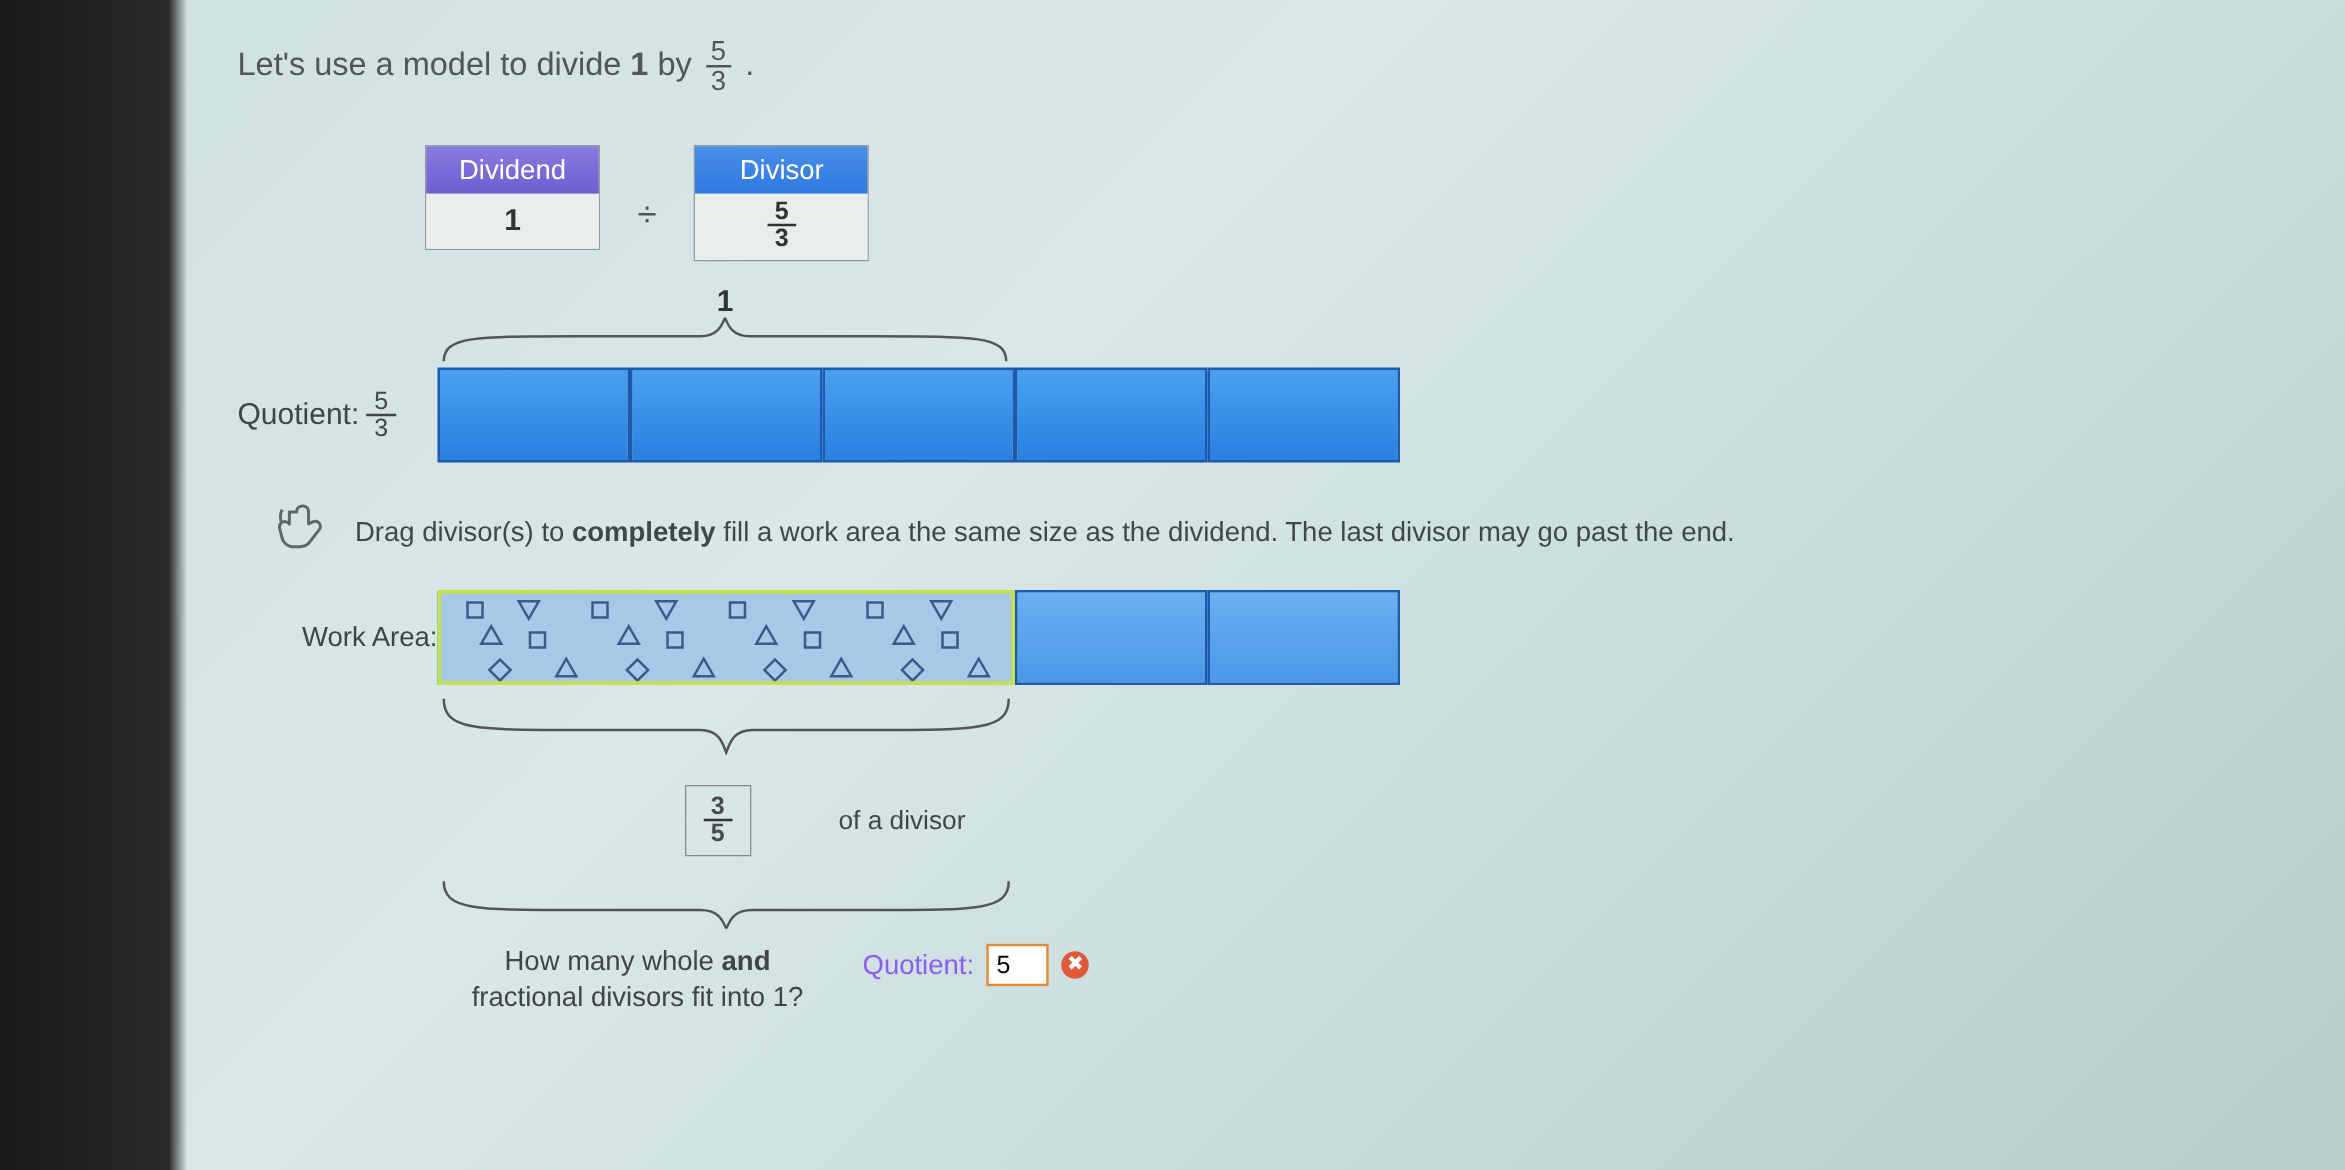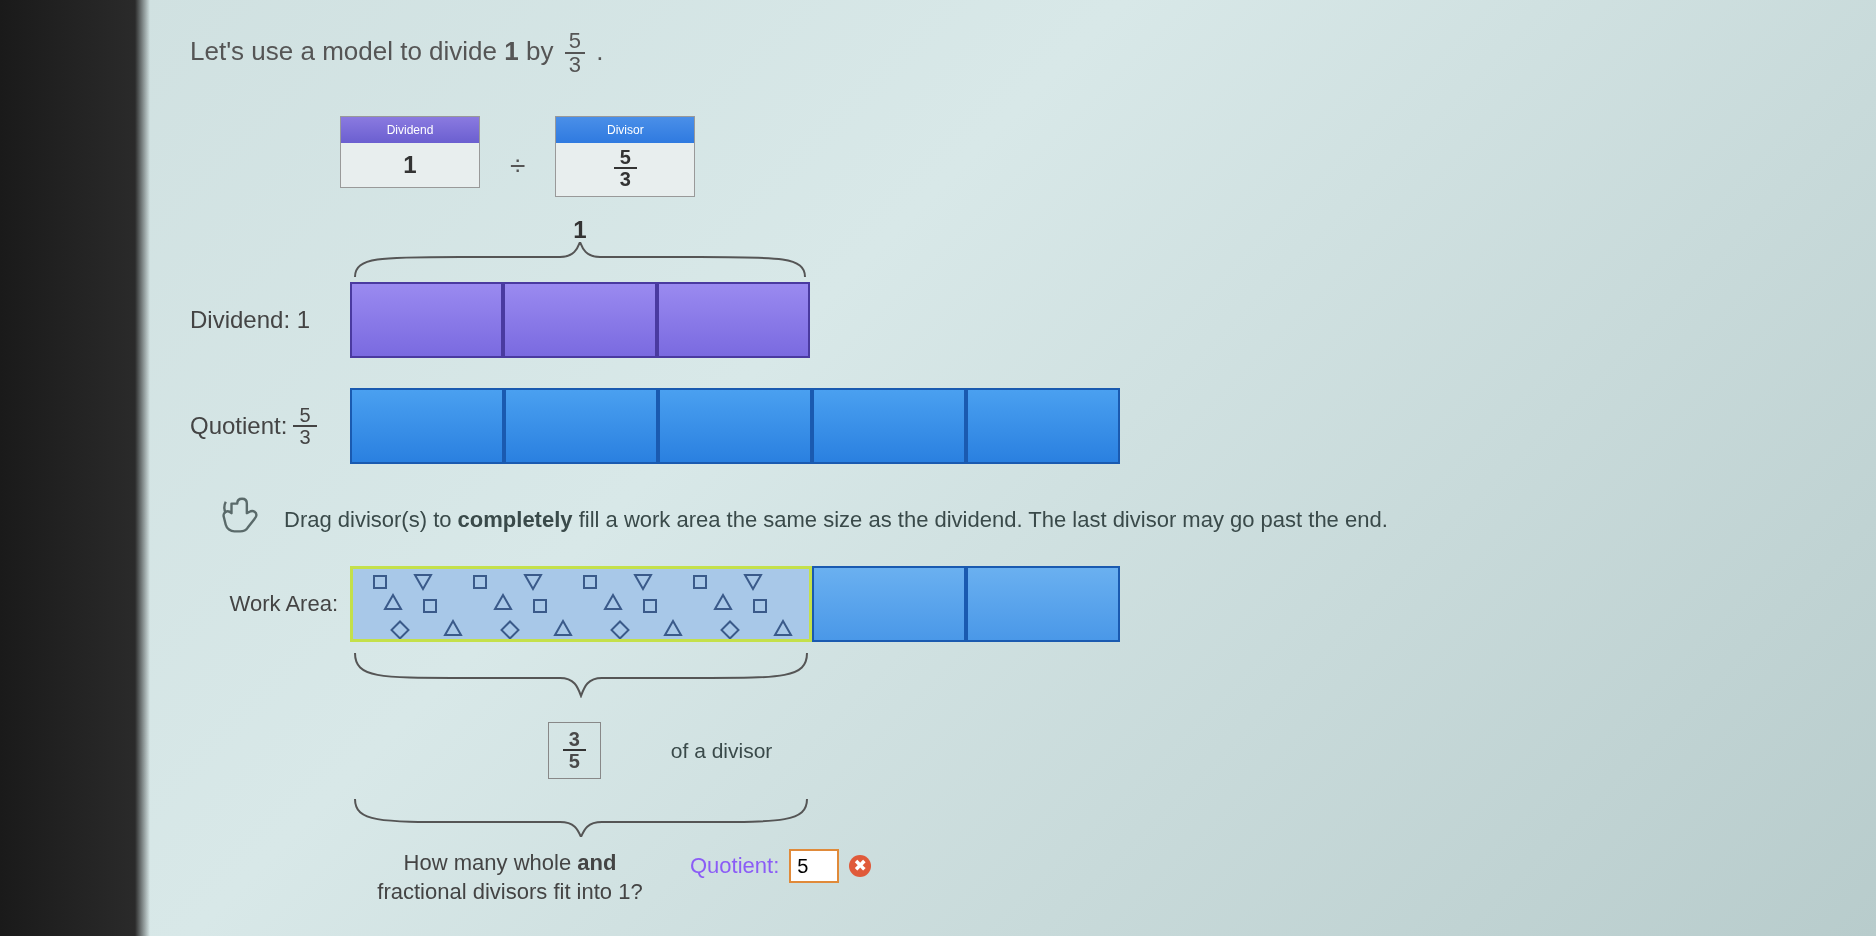--- a/index.html
+++ b/index.html
@@ -12,21 +12,21 @@
   
   .bezel { position: absolute; top: 0; left: 0; width: 150px; height: 100%; background: linear-gradient(90deg, #1a1a1a 0%, #2a2a2a 90%, rgba(0,0,0,0) 100%); }
   .content { position: absolute; top: 0; left: 170px; width: 1550px; padding: 30px 0 0 20px; color: #4a4a4a; }
   .instruction { font-size: 26px; color: #555; margin-bottom: 40px; }
   .instruction .frac { display: inline-block; vertical-align: middle; text-align: center; line-height: 1; font-size: 22px; margin: 0 4px; }
   .instruction .frac .n { display:block; border-bottom: 2px solid #555; padding: 0 4px; }
   .instruction .frac .d { display:block; padding: 0 4px; }
 
   .top-boxes { display: flex; align-items: flex-start; margin-left: 150px; gap: 30px; margin-bottom: 25px; }
   .box-group { display: flex; flex-direction: column; align-items: stretch; width: 140px; border: 1px solid #999; }
-  .box-head { color: #fff; text-align: center; padding: 6px 0; font-size: 12px; }
+  .box-head { color: #fff; text-align: center; padding: 6px 0; font-size: 22px; }
   .head-purple { background: linear-gradient(180deg, #8a7ae0 0%, #6b5fd0 100%); }
   .head-blue { background: linear-gradient(180deg, #4a8fe8 0%, #2f7ae0 100%); text-align: center; }
   .box-val { text-align: center; padding: 8px 0; font-size: 24px; font-weight: bold; color: #333; background: #e8eeee; }
   .box-val.frac-box { padding: 4px 0; }
   .sm-frac { display: inline-block; text-align: center; line-height: 1; font-size: 20px; font-weight: bold; }
   .sm-frac .n { display:block; border-bottom: 2px solid #333; padding: 0 6px; }
   .sm-frac .d { display:block; padding: 0 6px; }
   .divide-sign { font-size: 28px; align-self: center; margin-top: 18px; color: #555; }
 
   
@@ -43,21 +43,21 @@
   .bar.purple-bar { width: 460px; }
   .bar.blue-bar { width: 770px; }
   .seg { flex: 1; border: 2px solid #2a3a7a; }
   .seg-p { background: linear-gradient(180deg, #9a8af0 0%, #7a6ae0 100%); border-color: #4a3aa0; }
   .seg-b { background: linear-gradient(180deg, #4aa0f0 0%, #2a80e0 100%); border-color: #1a5ab0; }
 
   .drag-row { display: flex; align-items: center; gap: 18px; margin: 10px 0 20px 30px; font-size: 22px; color: #3a4a4a; }
   .hand-icon svg { width: 46px; height: 46px; }
 
   .work-row { display: flex; align-items: center; }
-  .work-label { width: 160px; text-align: right; padding-right: 12px; font-size: 22px; color: #444; }
+  .work-label { width: 160px; text-align: right; font-size: 22px; color: #444; }
   .work-bar { position: relative; width: 770px; height: 76px; display: flex; }
   .drop-seg { flex: 1; border: 2px solid #1a5ab0; background: linear-gradient(180deg, #6ab0f0 0%, #4a98e8 100%); }
   .placed-divisor { position: absolute; top: 0; left: 0; width: 462px; height: 76px; border: 3px solid #c4e04a; background: #a8c8e8; overflow: hidden; }
   .placed-divisor::before {
     content: ""; position: absolute; inset: 0;
     background:
       radial-gradient(circle at 10% 30%, transparent 6px, rgba(0,0,0,0) 7px),
       radial-gradient(circle at 40% 70%, transparent 6px, rgba(0,0,0,0) 7px);
   }
   
@@ -116,28 +116,20 @@
     </div>
   </div>
 
   <div class="brace-row">
     <div class="brace-label">1</div>
     <svg width="460" height="40" viewBox="0 0 460 40">
       <path d="M 5 35 C 5 15, 30 15, 110 15 L 210 15 C 225 15, 228 5, 230 0 C 232 5, 235 15, 250 15 L 350 15 C 430 15, 455 15, 455 35" fill="none" stroke="#555" stroke-width="2"></path>
     </svg>
   </div>
 
-  <div class="bar-row">
-    <div class="bar-label">Dividend: 1</div>
-    <div class="bar purple-bar">
-      <div class="seg seg-p"></div>
-      <div class="seg seg-p"></div>
-      <div class="seg seg-p"></div>
-    </div>
-  </div>
 
   <div class="bar-row">
     <div class="bar-label">
       <span>Quotient:</span>
       <span class="sm-frac">
         <span class="n">5</span>
         <span class="d">3</span>
       </span>
     </div>
     <div class="bar blue-bar">

